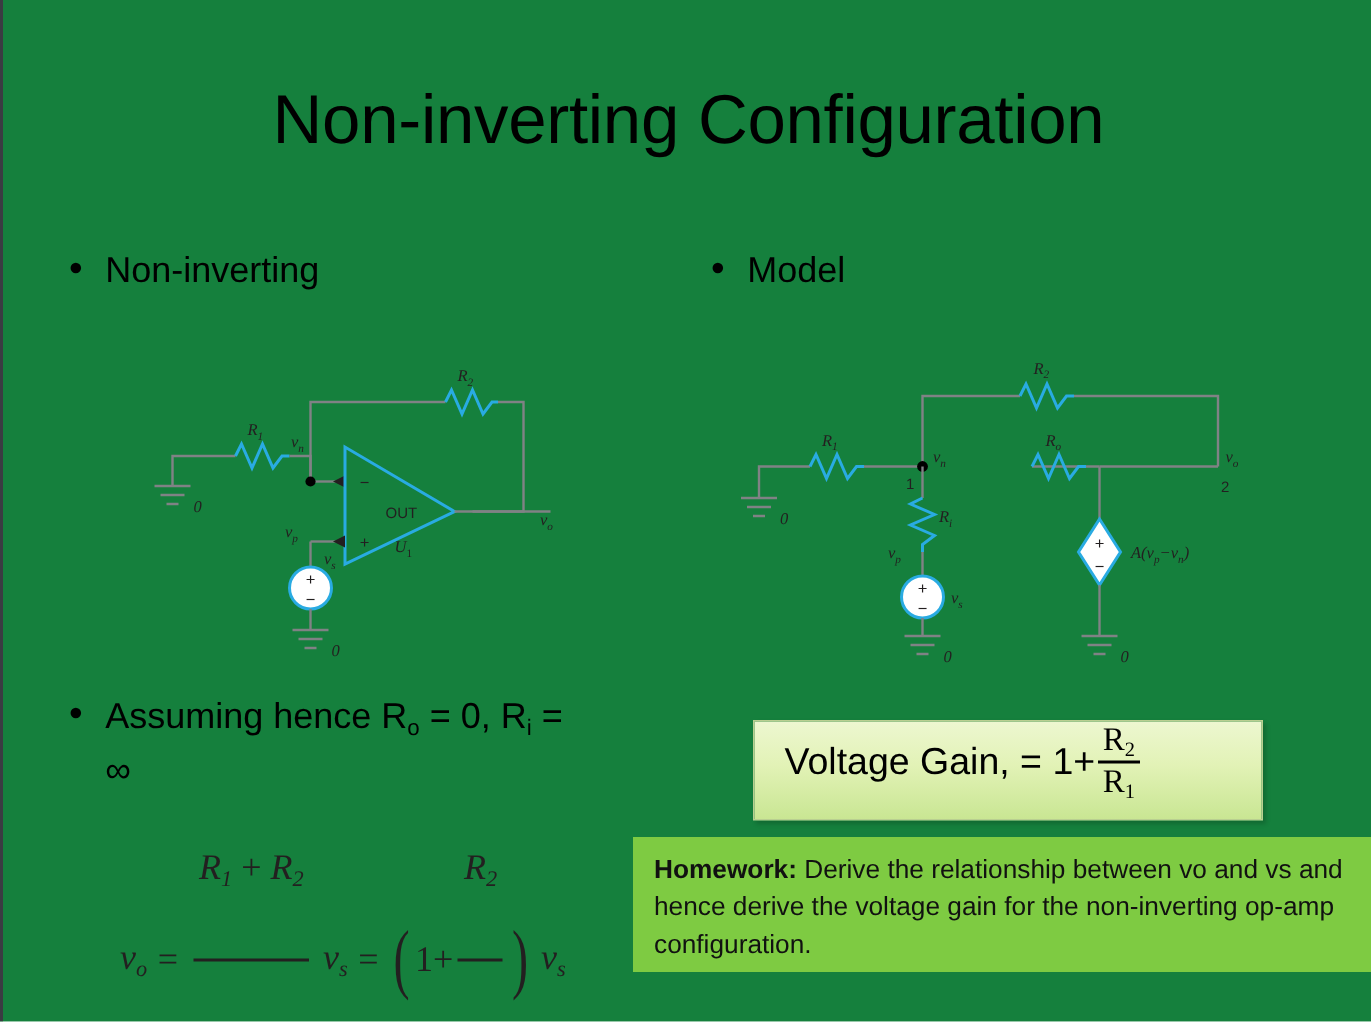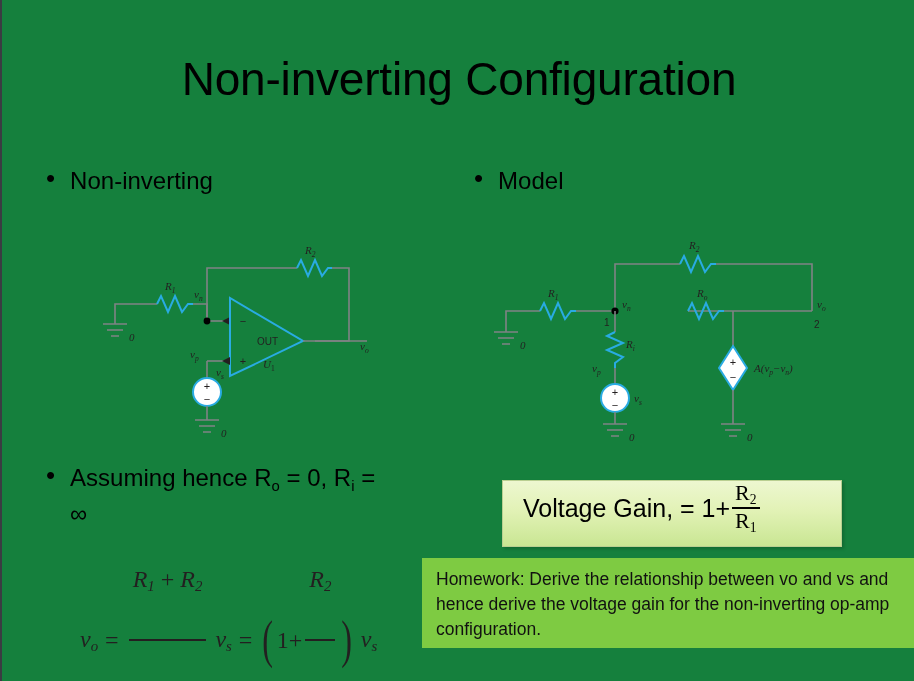--- a/index.html
+++ b/index.html
@@ -181,21 +181,21 @@
     height: 90px;
     background: #7ecb42;
     box-sizing: border-box;
     padding: 9px 14px 0 14px;
   }
   #homework-text {
     font-size: 17.5px;
     line-height: 1.44;
     color: #111111;
   }
-  #homework-text .hw-label { font-weight: normal; }
+  #homework-text .hw-label { font-weight: bold; }
 </style>
 </head>
 <body>
 
 <div id="slide">
 
   <div id="slide-title">Non-inverting Configuration</div>
 
   <div class="bullet" id="bullet-left-1">
     <span class="dot">•</span>

